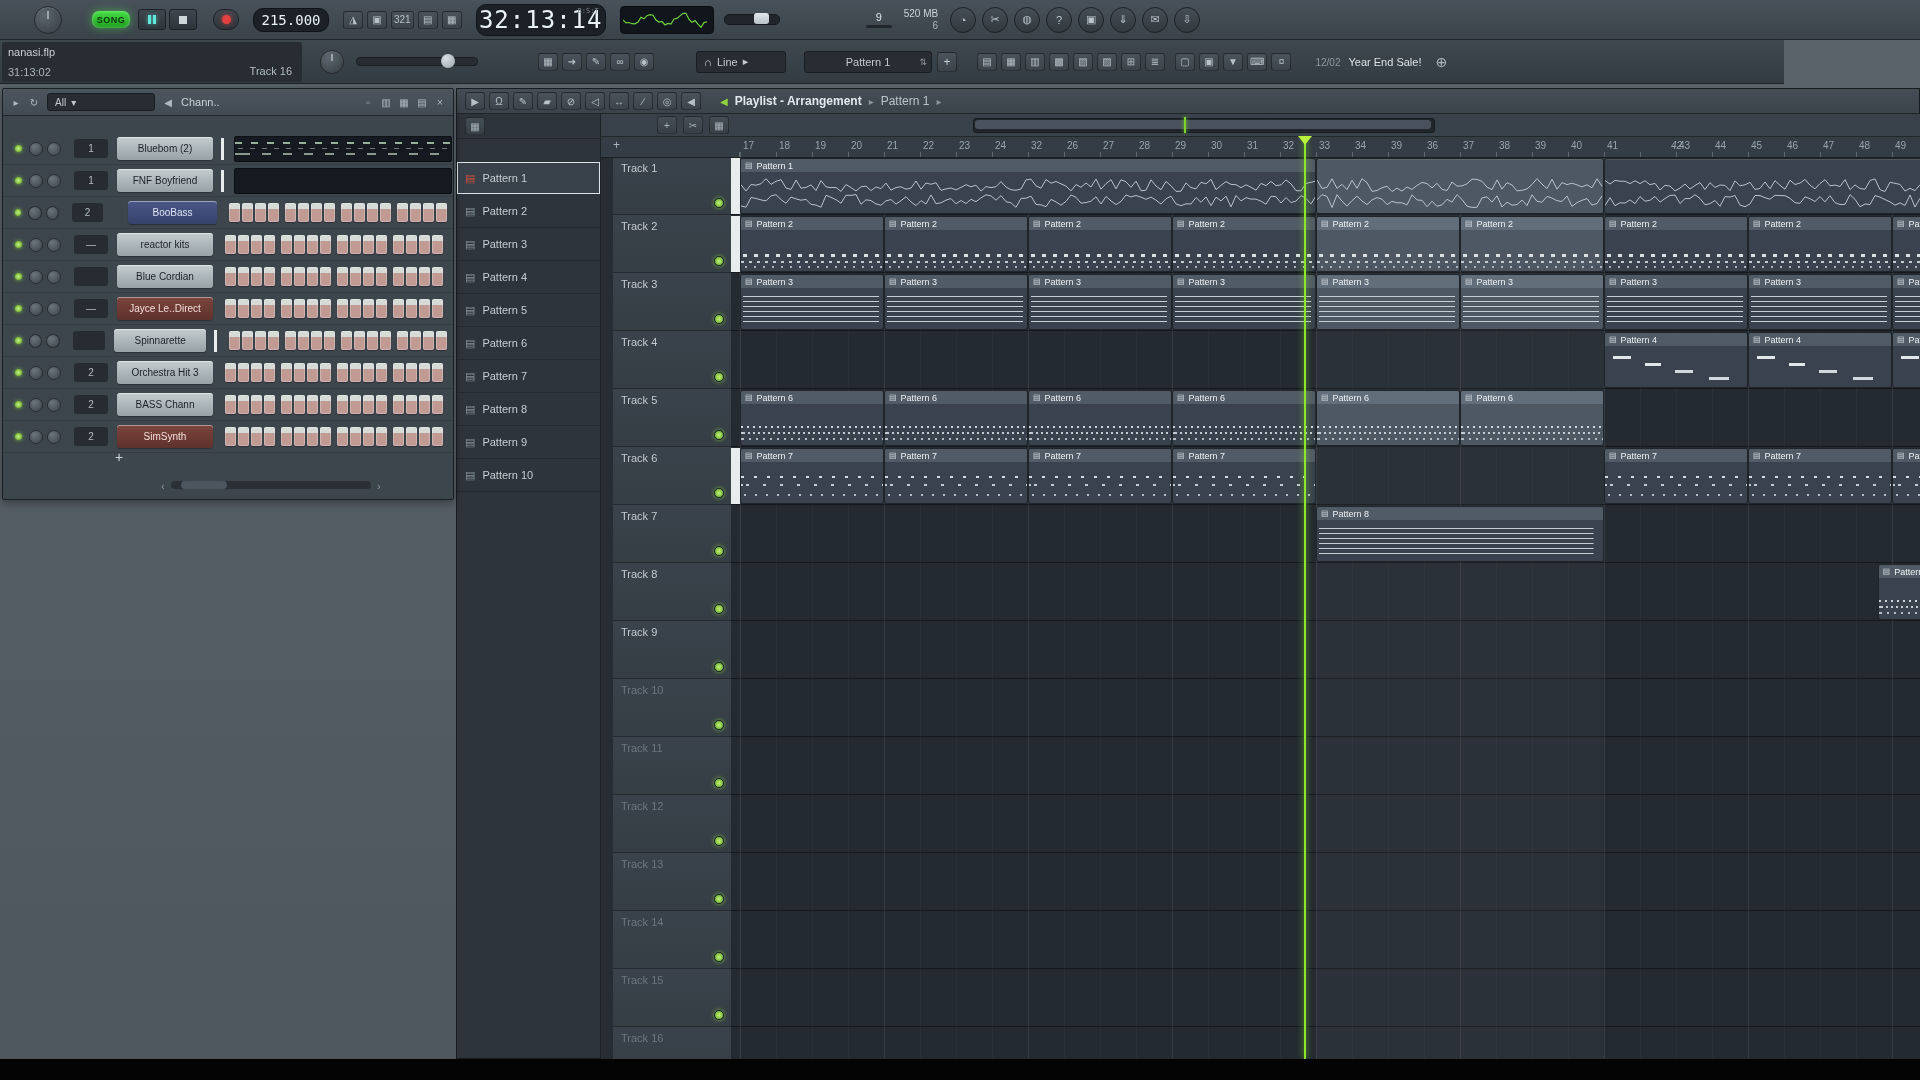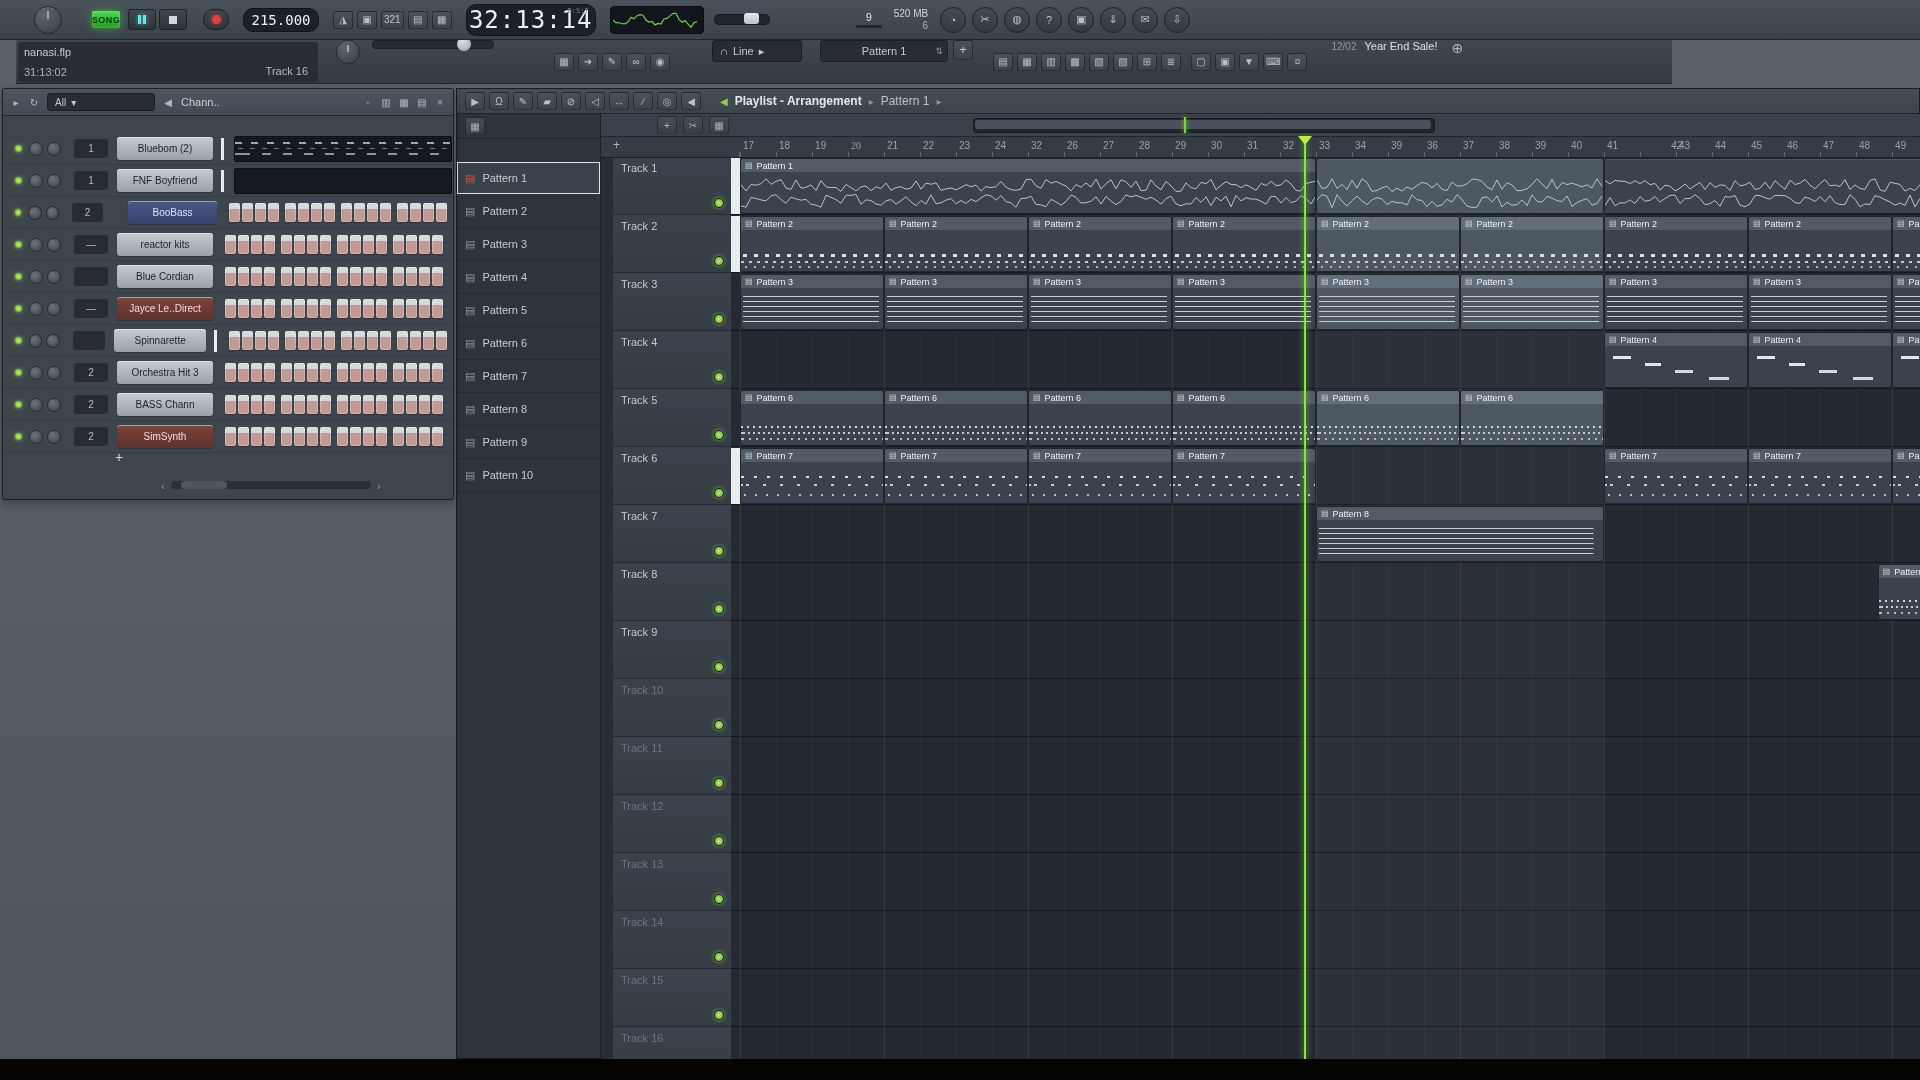--- a/index.html
+++ b/index.html
@@ -13,21 +13,21 @@
   .menubar{position:absolute;left:0;top:0;width:1920px;height:40px;
     background:linear-gradient(#49525a,#3a424a);border-bottom:1px solid #22272c;
     display:flex;align-items:center;padding-left:10px;box-sizing:border-box;z-index:30;}
   .menus{display:flex;gap:1px;}
   .menu-item{color:#ced6db;font-size:12px;padding:3px 7px;letter-spacing:.2px;cursor:default;}
   .knob{border-radius:50%;background:radial-gradient(circle at 35% 30%,#5d666e,#363d44);
     border:1px solid #23282d;position:relative;box-shadow:inset 0 1px 1px rgba(255,255,255,.15);}
   .knob::after{content:'';position:absolute;left:50%;top:18%;width:2px;height:30%;background:#9aa5ad;transform:translateX(-50%);}
   .kb-lg{width:26px;height:26px;margin-left:24px;}
   .kb-md{width:22px;height:22px;margin-left:18px;}
-  .song-btn{margin-left:30px;width:28px;height:17px;border-radius:2px;background:linear-gradient(#46e046,#1f9c1f);
+  .song-btn{margin-left:30px;width:38px;height:17px;border-radius:7px;background:linear-gradient(#46e046,#1f9c1f);
     color:#053505;font-size:9px;font-weight:bold;display:flex;align-items:center;justify-content:center;
     box-shadow:0 0 9px rgba(70,224,70,.55),inset 0 0 3px rgba(255,255,255,.4);letter-spacing:.5px;}
   .transport{display:flex;gap:3px;margin-left:8px;}
   .tbtn{width:26px;height:19px;border-radius:3px;background:linear-gradient(#3f474f,#2d343a);
     border:1px solid #1d2227;display:flex;align-items:center;justify-content:center;gap:2px;}
   .pbar{width:3px;height:9px;background:#5fe8dc;box-shadow:0 0 4px rgba(95,232,220,.7);}
   .stopsq{width:8px;height:8px;background:#cfd6da;}
   .rec{margin-left:16px;width:24px;border-radius:10px;}
   .recdot{width:9px;height:9px;border-radius:50%;background:#e04040;box-shadow:0 0 5px rgba(224,64,64,.8);}
   .lcd{background:#1b2126;border:1px solid #11151a;border-radius:10px;color:#e9f3f7;
@@ -45,23 +45,23 @@
   .vslider{margin-left:10px;width:54px;height:9px;background:#20262b;border-radius:5px;border:1px solid #14181c;position:relative;}
   .vthumb{position:absolute;left:55%;top:-2px;width:15px;height:11px;border-radius:3px;background:linear-gradient(#e3e9ed,#b9c2c8);}
   .pitch{margin-left:86px;display:flex;flex-direction:column;align-items:center;color:#dbe4e9;font-size:11px;}
   .pline{width:26px;height:3px;background:#20262b;border-radius:2px;margin-top:2px;}
   .mem{margin-left:12px;display:flex;flex-direction:column;align-items:flex-end;color:#ccd4da;font-size:10px;line-height:12px;}
   .mem .m2{color:#aab4bb;}
   .round-icons{margin-left:12px;gap:6px;}
   .cic{width:24px;height:24px;border-radius:50%;background:linear-gradient(#454e56,#32393f);
     border:1px solid #1c2126;color:#b9c2c9;font-size:11px;display:flex;align-items:center;justify-content:center;}
   
-  .toolbar2{position:absolute;left:16px;top:40px;width:1656px;height:44px;
+  .toolbar2{position:absolute;left:0;top:40px;width:1784px;height:44px;
     background:linear-gradient(#40484f,#343c43);border-bottom:1px solid #1e2328;
-    display:flex;box-sizing:border-box;z-index:29;}
+    display:flex;align-items:center;box-sizing:border-box;z-index:29;}
   .fileblock{width:300px;height:40px;margin:2px 0 2px 2px;background:#272d33;border-radius:3px;position:relative;color:#c7cfd5;}
   .fname{position:absolute;left:6px;top:4px;font-size:11px;}
   .ftime{position:absolute;left:6px;bottom:4px;font-size:11px;color:#aab4bb;}
   .ftrack{position:absolute;right:10px;bottom:5px;font-size:11px;color:#b4bec5;}
   .hslider{margin-left:12px;width:120px;height:7px;background:#272d33;border-radius:4px;border:1px solid #191e23;position:relative;}
   .hthumb{position:absolute;left:70%;top:-4px;width:14px;height:14px;border-radius:50%;background:radial-gradient(circle at 35% 30%,#d9e0e4,#9aa5ab);}
   .tb-icons{margin-left:60px;}
   .select{height:20px;background:#272d33;border:1px solid #191e23;border-radius:3px;color:#c0c9cf;
     font-size:11px;display:flex;align-items:center;gap:5px;padding:0 7px;}
   .snap{margin-left:42px;width:74px;}
@@ -718,21 +718,21 @@
   </div>
 </div>
 
 <div class="corner">
   <span class="plus">+</span>
 </div>
 <div class="ruler">
     <span class="rnum" style="left: 12px;">17</span>
     <span class="rnum" style="left: 48px;">18</span>
     <span class="rnum" style="left: 84px;">19</span>
-    <span class="rnum" style="left: 120px; font-family: Liberation Serif, serif;">20</span>
+    <span class="rnum" style="left: 120px;">20</span>
     <span class="rnum" style="left: 156px;">21</span>
     <span class="rnum" style="left: 192px;">22</span>
     <span class="rnum" style="left: 228px;">23</span>
     <span class="rnum" style="left: 264px;">24</span>
     <span class="rnum" style="left: 300px;">32</span>
     <span class="rnum" style="left: 336px;">26</span>
     <span class="rnum" style="left: 372px;">27</span>
     <span class="rnum" style="left: 408px;">28</span>
     <span class="rnum" style="left: 444px;">29</span>
     <span class="rnum" style="left: 480px;">30</span>

